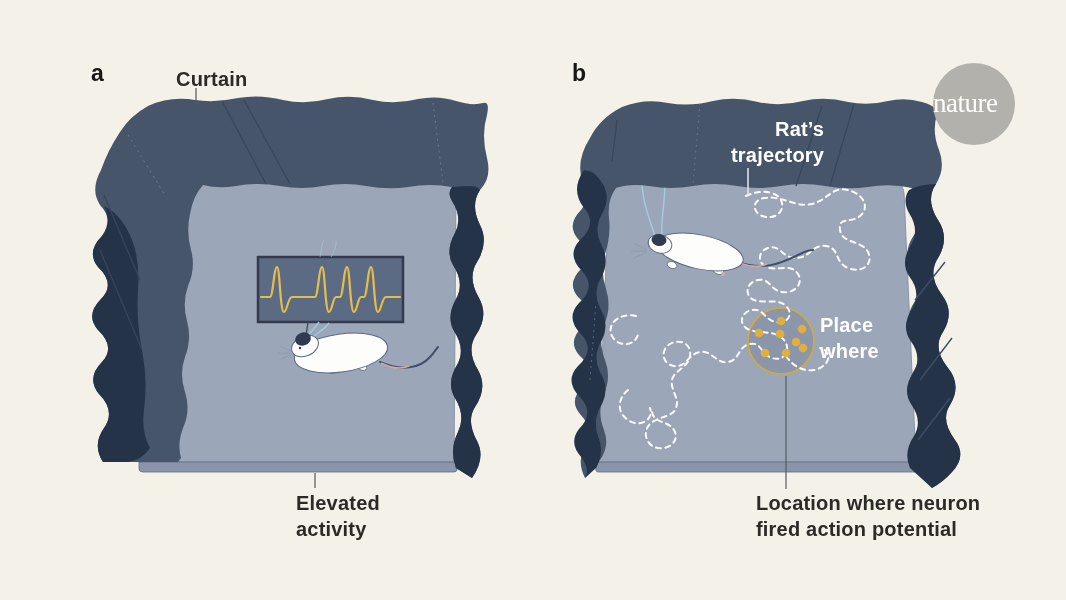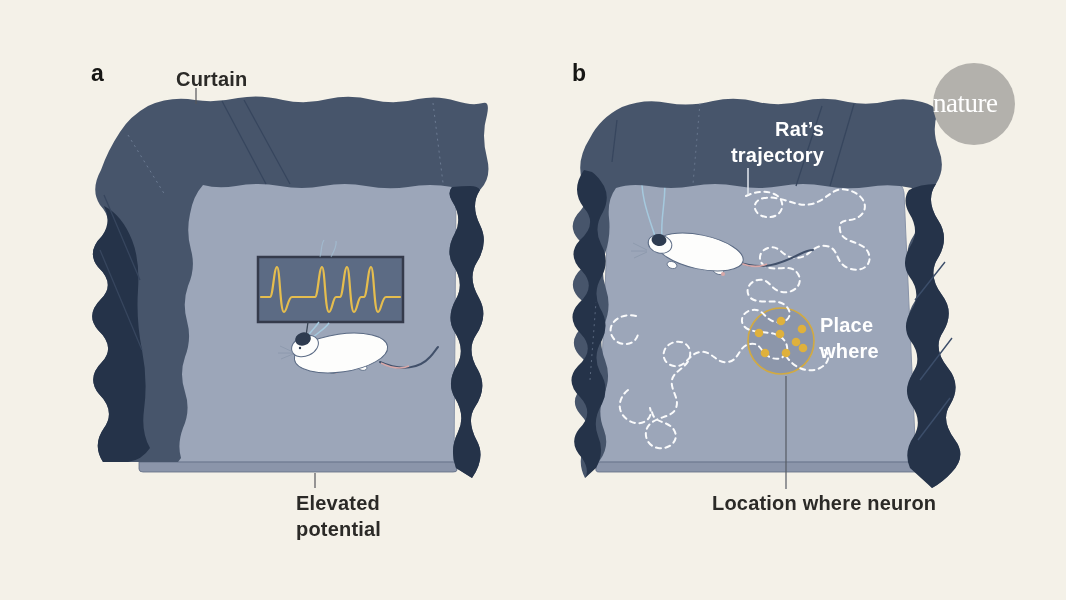--- a/index.html
+++ b/index.html
@@ -199,36 +199,37 @@
     </g>
   </svg>
 
   <div class="panel-letter" style="left:91px;top:61px;">a</div>
 
   <div class="lbl" style="left:176px;top:66px;">Curtain</div>
 
 
   <div class="lbl" style="left:296px;top:490px;">
     <span class="line">Elevated</span>
-    <span class="line">potential</span>
+    <span class="line">activity</span>
   </div>
 
   <div class="panel-letter" style="left:572px;top:61px;">b</div>
 
   <div class="lbl light" style="left:731px;top:116px;text-align:right;">
     <span class="line">Rat’s</span>
     <span class="line">trajectory</span>
   </div>
 
   <div class="lbl light" style="left:820px;top:312px;">
     <span class="line">Place</span>
     <span class="line">where</span>
   </div>
 
-  <div class="lbl" style="left:712px;top:490px;">
+  <div class="lbl" style="left:756px;top:490px;">
     <span class="line">Location where neuron</span>
+    <span class="line">fired action potential</span>
   </div>
 
   <div class="nature-logo">
     <span>nature</span>
   </div>
 
 </div>
 
 </body></html>

